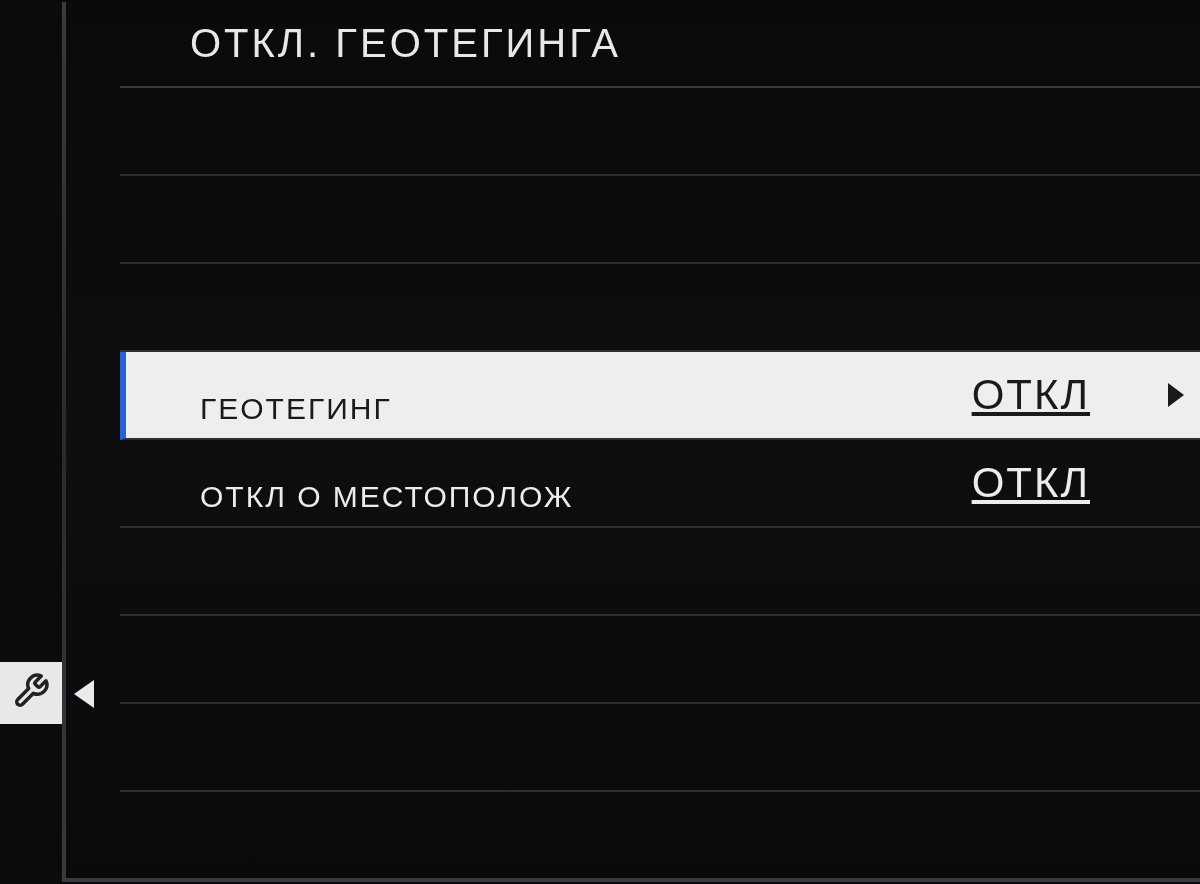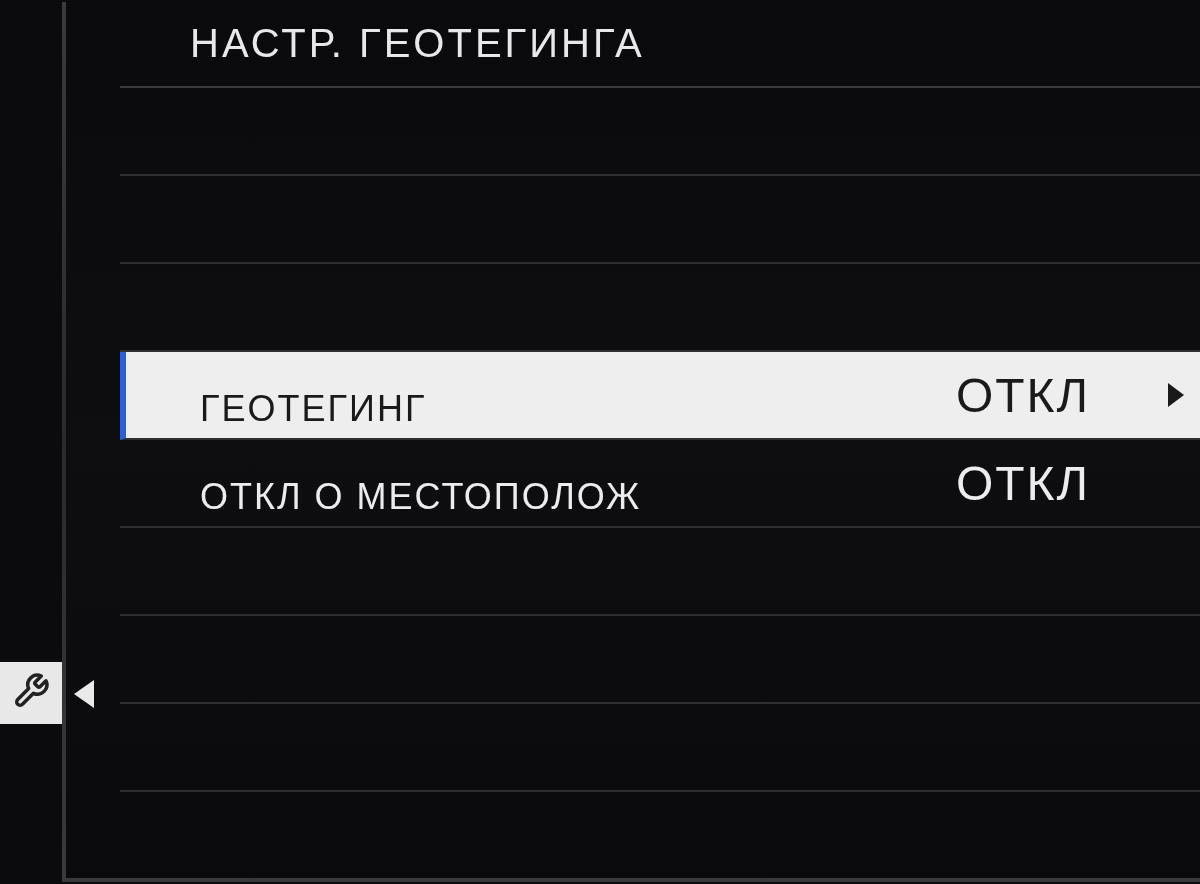--- a/index.html
+++ b/index.html
@@ -108,39 +108,40 @@
       border-left: 6px solid #2a5fd8;
     }
     
     .row.selected .row-label,
     .row.selected .row-value {
       color: #1a1a1a;
     }
     
     .row-label {
       color: #ececee;
-      font-size: 36px;
+      font-size: 30px;
       letter-spacing: 2px;
       font-weight: 400;
       padding-left: 80px;
       flex: 1;
       margin-top: 27px;
     }
     
     .row.selected .row-label {
       padding-left: 74px;
     }
     
     .row-value {
       color: #ececee;
-      font-size: 48px;
+      font-size: 42px;
       letter-spacing: 2px;
       font-weight: 400;
       padding-right: 110px;
       text-align: right;
+      text-decoration: underline;
     }
     
     .row-arrow {
       position: absolute;
       right: 16px;
       top: 50%;
       transform: translateY(-50%);
       width: 0;
       height: 0;
       border-top: 12px solid transparent;
@@ -171,21 +172,21 @@
         <path d="M14.7 6.3a1 1 0 0 0 0 1.4l1.6 1.6a1 1 0 0 0 1.4 0l3.77-3.77a6 6 0 0 1-7.94 7.94l-6.91 6.91a2.12 2.12 0 0 1-3-3l6.91-6.91a6 6 0 0 1 7.94-7.94l-3.76 3.76z"></path>
       </svg>
     </span>
   </div>
 
   <div class="back-arrow"></div>
 
   <div class="content">
 
     <div class="header">
-      <span class="header-title">НАСТР. ГЕОТЕГИНГА</span>
+      <span class="header-title">ОТКЛ. ГЕОТЕГИНГА</span>
     </div>
 
     <div class="row">
       <span class="row-label"></span>
       <span class="row-value"></span>
     </div>
 
     <div class="row">
       <span class="row-label"></span>
       <span class="row-value"></span>

